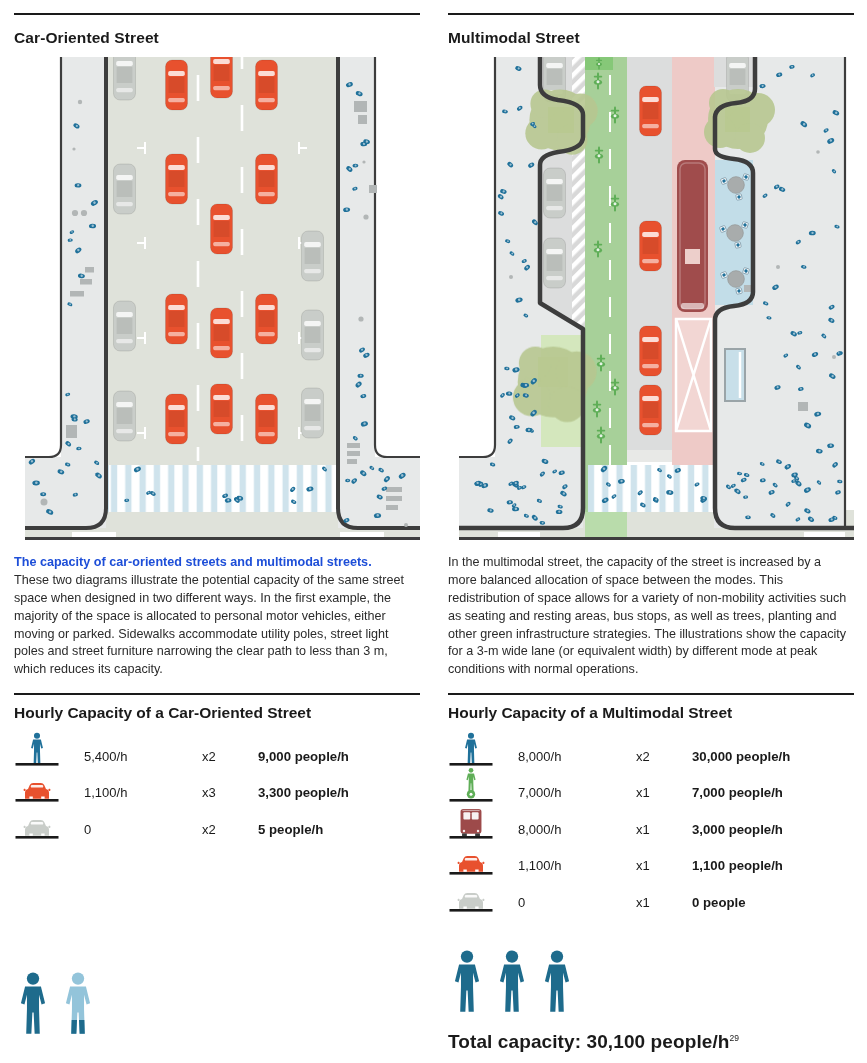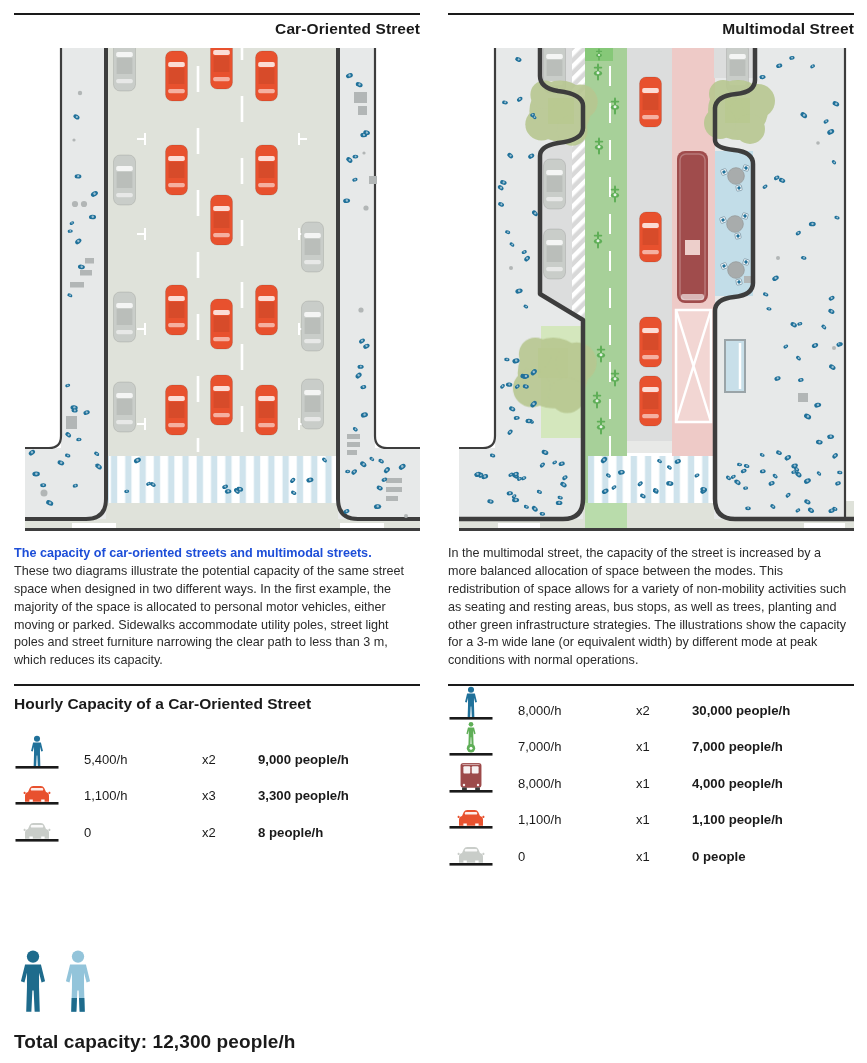--- a/index.html
+++ b/index.html
@@ -2,26 +2,26 @@
 <html><head>
 <meta charset="utf-8">
 <style>
   html,body{margin:0;padding:0;background:#ffffff;}
   body{font-family:"Liberation Sans","DejaVu Sans",sans-serif;color:#1a1a1a;width:867px;height:1063px;position:relative;}
   .page{position:relative;width:867px;height:1063px;overflow:hidden;}
   .col{position:absolute;top:0;width:406px;height:1063px;}
   #col-left{left:14px;}
   #col-right{left:448px;}
   .toprule{margin-top:13px;border-top:2px solid #1a1a1a;height:0;}
-  h2.title{font-size:15.5px;font-weight:700;margin:5px 0 10px 0;letter-spacing:.1px;text-align:right;}
+  h2.title{font-size:15.5px;font-weight:700;margin:14px 0 10px 0;letter-spacing:.1px;}
   svg.diagram{display:block;margin:0;}
   p.caption{font-size:12.6px;line-height:1.42;margin:14px 0 0 0;color:#2b2b2b;width:402px;}
   p.caption .lead{font-weight:700;display:block;color:#1d4ed8;}
   .secrule{margin-top:14px;border-top:2px solid #1a1a1a;height:0;}
-  h3.sectitle{font-size:15.5px;font-weight:700;margin:9px 0 24px 0;}
+  h3.sectitle{font-size:15.5px;font-weight:700;margin:9px 0 12px 0;}
   .cap-table{margin-top:2px;}
   .cap-row{display:flex;align-items:flex-end;height:36.5px;}
   .cap-icon{width:70px;flex:0 0 70px;}
   .cap-rate{width:118px;flex:0 0 118px;font-size:13px;padding-bottom:7px;}
   .cap-mult{width:56px;flex:0 0 56px;font-size:13px;padding-bottom:7px;}
   .cap-total{font-size:13.2px;font-weight:700;padding-bottom:7px;text-align:center;}
   .totals-block{position:absolute;left:0;bottom:10px;}
   .figures{display:flex;gap:7px;align-items:flex-end;margin-bottom:16px;}
   .total-line{font-size:19px;font-weight:700;letter-spacing:.1px;}
   .total-line sup{font-size:8.5px;font-weight:400;vertical-align:super;line-height:0;}
@@ -295,41 +295,40 @@
         </div>
         <div class="cap-row">
           <div class="cap-icon"><svg width="46" height="38" viewBox="-23 -10 46 38">
               <g fill="#c9cdc9" transform="translate(0,16.3)">
                 <use href="#carFront"></use>
               </g>
               <rect x="-21.5" y="24" width="43" height="2.6" fill="#1a1a1a"></rect>
             </svg></div>
           <div class="cap-rate">0</div>
           <div class="cap-mult">x2</div>
-          <div class="cap-total">8 people/h</div>
+          <div class="cap-total">5 people/h</div>
         </div>
       </div>
 
     <div class="totals-block">
       <div class="figures">
           <svg width="38" height="66" viewBox="-10.6 -26.5 21.2 52.5">
             <g fill="#1e6b8c">
               <use href="#personFront"></use>
             </g>
           </svg>
           <svg width="38" height="66" viewBox="-10.6 -26.5 21.2 52.5">
             <g fill="#93c4da">
               <use href="#personFront"></use>
             </g>
             <g fill="#1e6b8c" clip-path="url(#legsClip)">
               <use href="#personFront"></use>
             </g>
           </svg>
         </div>
-      <div class="total-line"><span>Total capacity: 12,300 people/h</span><sup></sup></div>
     </div>
   </div>
 
   <div class="col" id="col-right">
     <div class="toprule"></div>
     <h2 class="title">Multimodal Street</h2>
 
     <svg class="diagram" width="406" height="483" viewBox="0 0 406 483">
 
       <rect x="11" y="453" width="395" height="30" fill="#dfe2da"></rect>
@@ -585,20 +584,21 @@
           <use href="#pedGlyph" transform="translate(68.0,312.8) rotate(-14) scale(1.28)"></use>
           <use href="#pedGlyph" transform="translate(68.7,369.9) rotate(-9) scale(1.03)"></use>
           <use href="#pedGlyph" transform="translate(85.6,356.1) rotate(-45) scale(1.28)"></use>
           <use href="#pedGlyph" transform="translate(77.7,328.3) rotate(-7) scale(1.19)"></use>
         </g>
     </svg>
 
     <p class="caption"><span>In the multimodal street, the capacity of the street is increased by a more balanced allocation of space between the modes. This redistribution of space allows for a variety of non-mobility activities such as seating and resting areas, bus stops, as well as trees, planting and other green infrastructure strategies. The illustrations show the capacity for a 3-m wide lane (or equivalent width) by different mode at peak conditions with normal operations.</span></p>
 
     <div class="secrule"></div>
+    <h3 class="sectitle">Hourly Capacity of a Multimodal Street</h3>
     <div class="cap-table">
         <div class="cap-row">
           <div class="cap-icon"><svg width="46" height="38" viewBox="-23 -10 46 38">
               <g fill="#20719a" transform="translate(0,9.4) scale(0.62)">
                 <use href="#personFront"></use>
               </g>
               <rect x="-21.5" y="24" width="43" height="2.6" fill="#1a1a1a"></rect>
             </svg></div>
           <div class="cap-rate">8,000/h</div>
           <div class="cap-mult">x2</div>
@@ -621,21 +621,21 @@
         </div>
         <div class="cap-row">
           <div class="cap-icon"><svg width="46" height="38" viewBox="-23 -10 46 38">
               <g fill="#9d4a4a" transform="translate(0,9.8) scale(0.95)">
                 <use href="#busFront"></use>
               </g>
               <rect x="-21.5" y="24" width="43" height="2.6" fill="#1a1a1a"></rect>
             </svg></div>
           <div class="cap-rate">8,000/h</div>
           <div class="cap-mult">x1</div>
-          <div class="cap-total">4,000 people/h</div>
+          <div class="cap-total">3,000 people/h</div>
         </div>
         <div class="cap-row">
           <div class="cap-icon"><svg width="46" height="38" viewBox="-23 -10 46 38">
               <g fill="#e8512e" transform="translate(0,16.3)">
                 <use href="#carFront"></use>
               </g>
               <rect x="-21.5" y="24" width="43" height="2.6" fill="#1a1a1a"></rect>
             </svg></div>
           <div class="cap-rate">1,100/h</div>
           <div class="cap-mult">x1</div>
@@ -647,14 +647,34 @@
                 <use href="#carFront"></use>
               </g>
               <rect x="-21.5" y="24" width="43" height="2.6" fill="#1a1a1a"></rect>
             </svg></div>
           <div class="cap-rate">0</div>
           <div class="cap-mult">x1</div>
           <div class="cap-total">0 people</div>
         </div>
       </div>
 
+    <div class="totals-block">
+      <div class="figures">
+          <svg width="38" height="66" viewBox="-10.6 -26.5 21.2 52.5">
+            <g fill="#1e6b8c">
+              <use href="#personFront"></use>
+            </g>
+          </svg>
+          <svg width="38" height="66" viewBox="-10.6 -26.5 21.2 52.5">
+            <g fill="#1e6b8c">
+              <use href="#personFront"></use>
+            </g>
+          </svg>
+          <svg width="38" height="66" viewBox="-10.6 -26.5 21.2 52.5">
+            <g fill="#1e6b8c">
+              <use href="#personFront"></use>
+            </g>
+          </svg>
+        </div>
+      <div class="total-line"><span>Total capacity: 30,100 people/h</span><sup>29</sup></div>
+    </div>
   </div>
 </div>
 
 </body></html>

